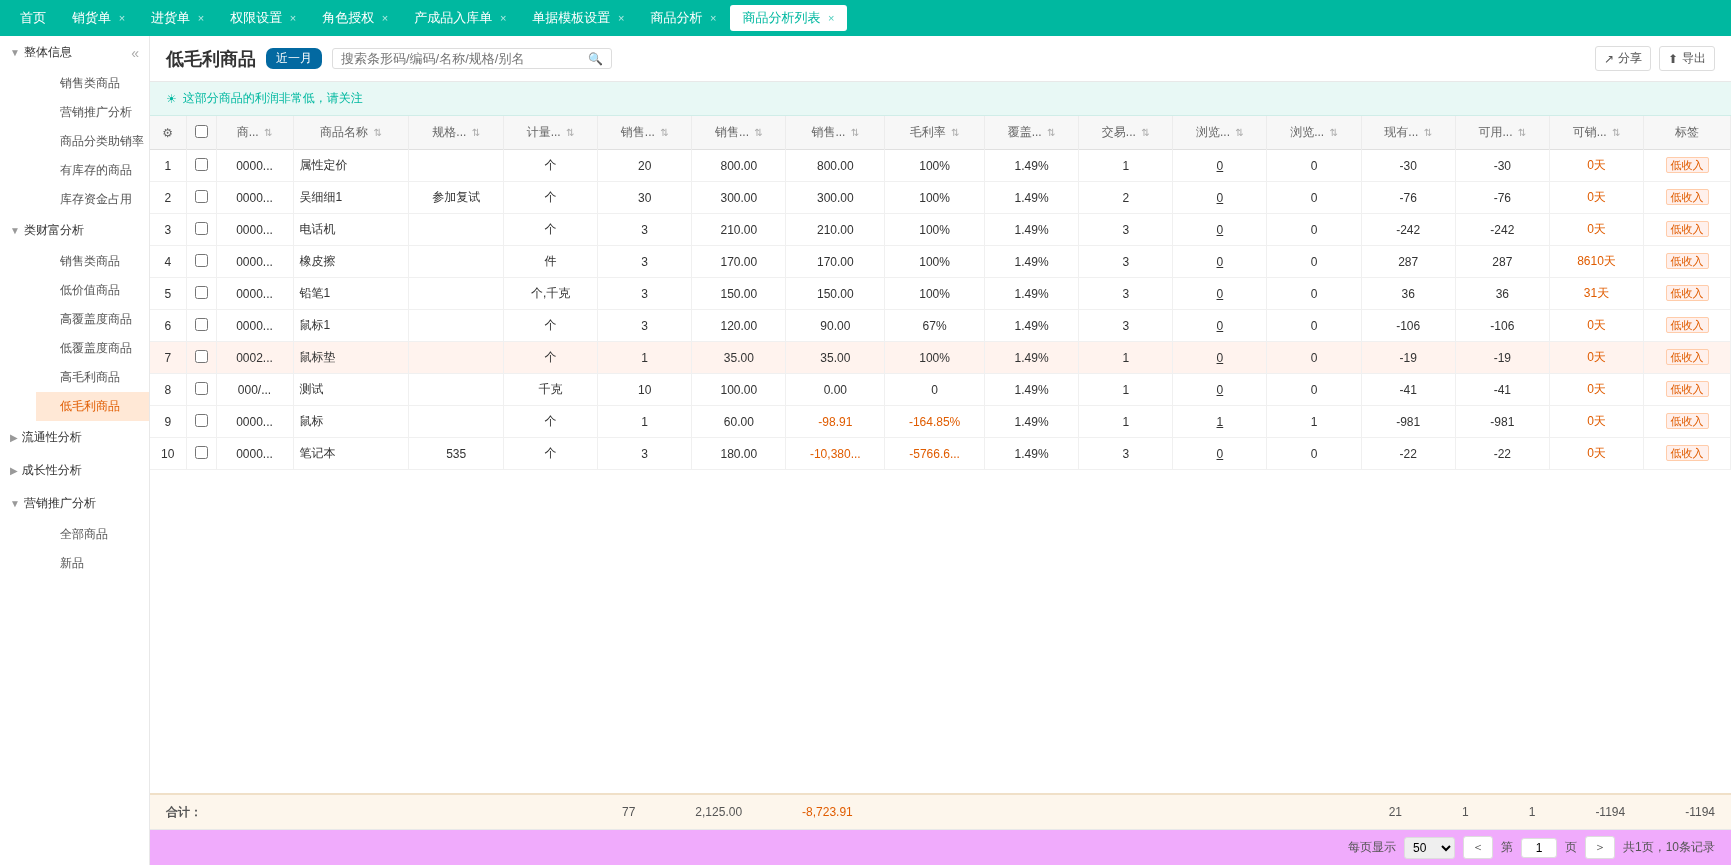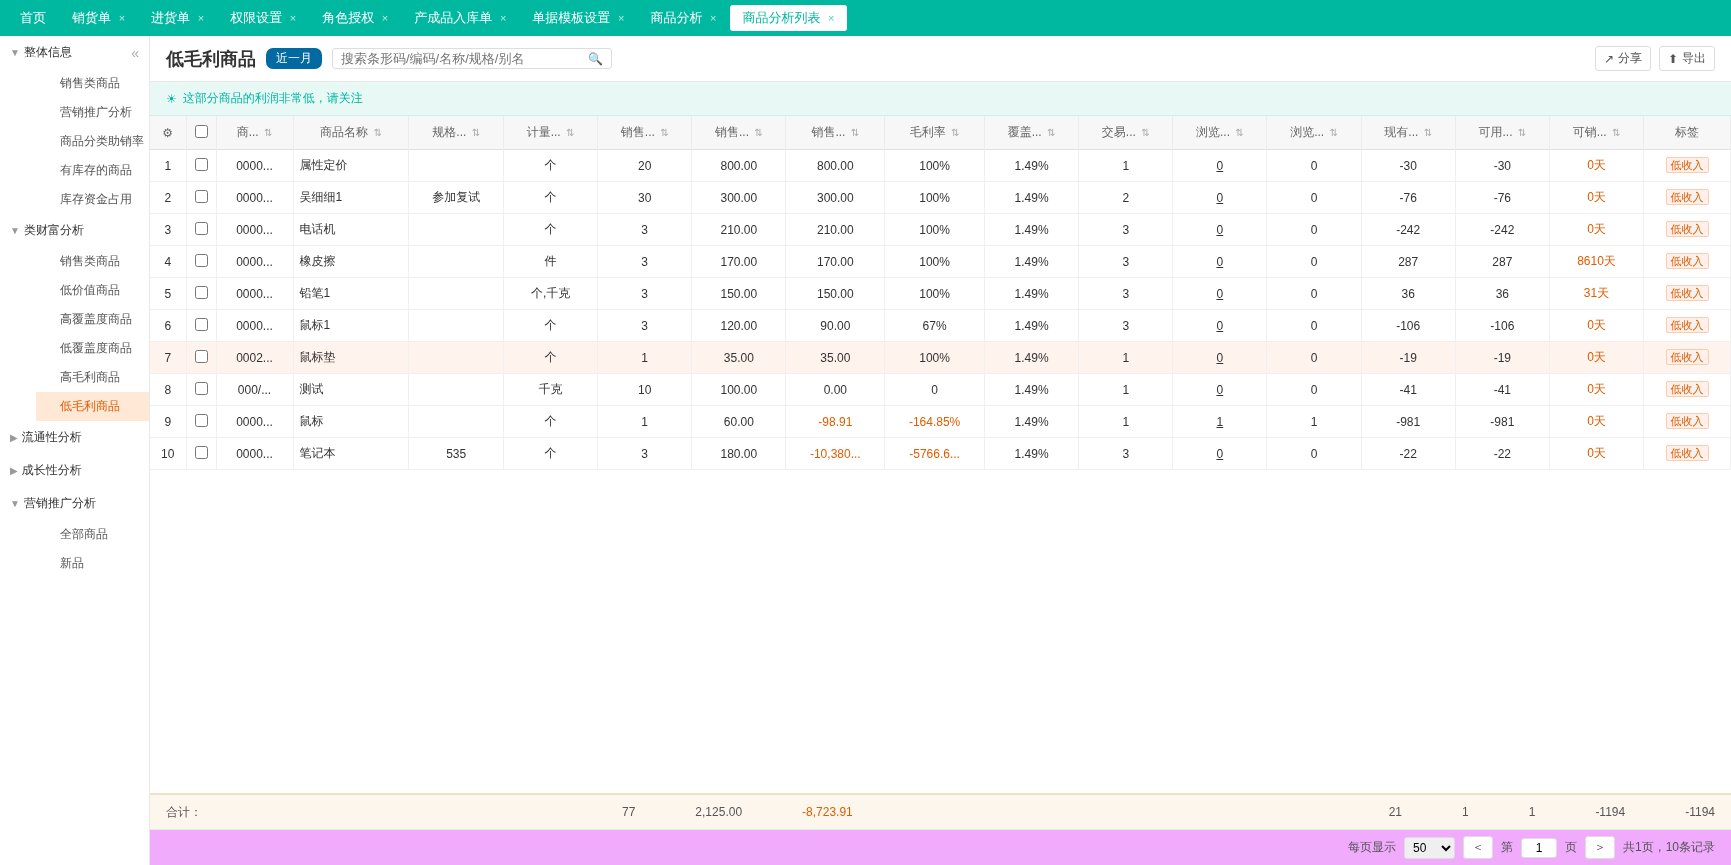--- a/index.html
+++ b/index.html
@@ -194,21 +194,21 @@
     .table-footer {
       background: #fdf6ec;
       border-top: 2px solid #f0e0c8;
       padding: 8px 16px;
       display: flex;
       align-items: center;
       font-size: 12px;
       color: #555;
       min-height: 36px;
     }
-    .footer-label { font-weight: normal; margin-right: 20px; }
+    .footer-label { font-weight: bold; margin-right: 20px; }
 
     
     .pagination-bar {
       background: #f0abfc;
       border-top: 1px solid #e8e8e8;
       padding: 6px 16px;
       display: flex;
       align-items: center;
       justify-content: flex-end;
       gap: 8px;

